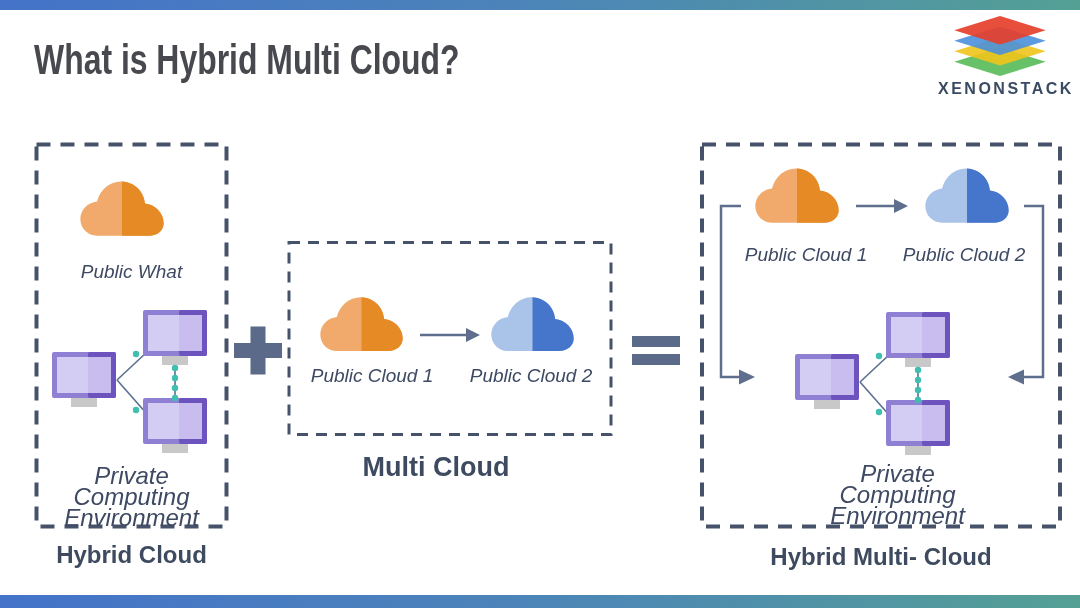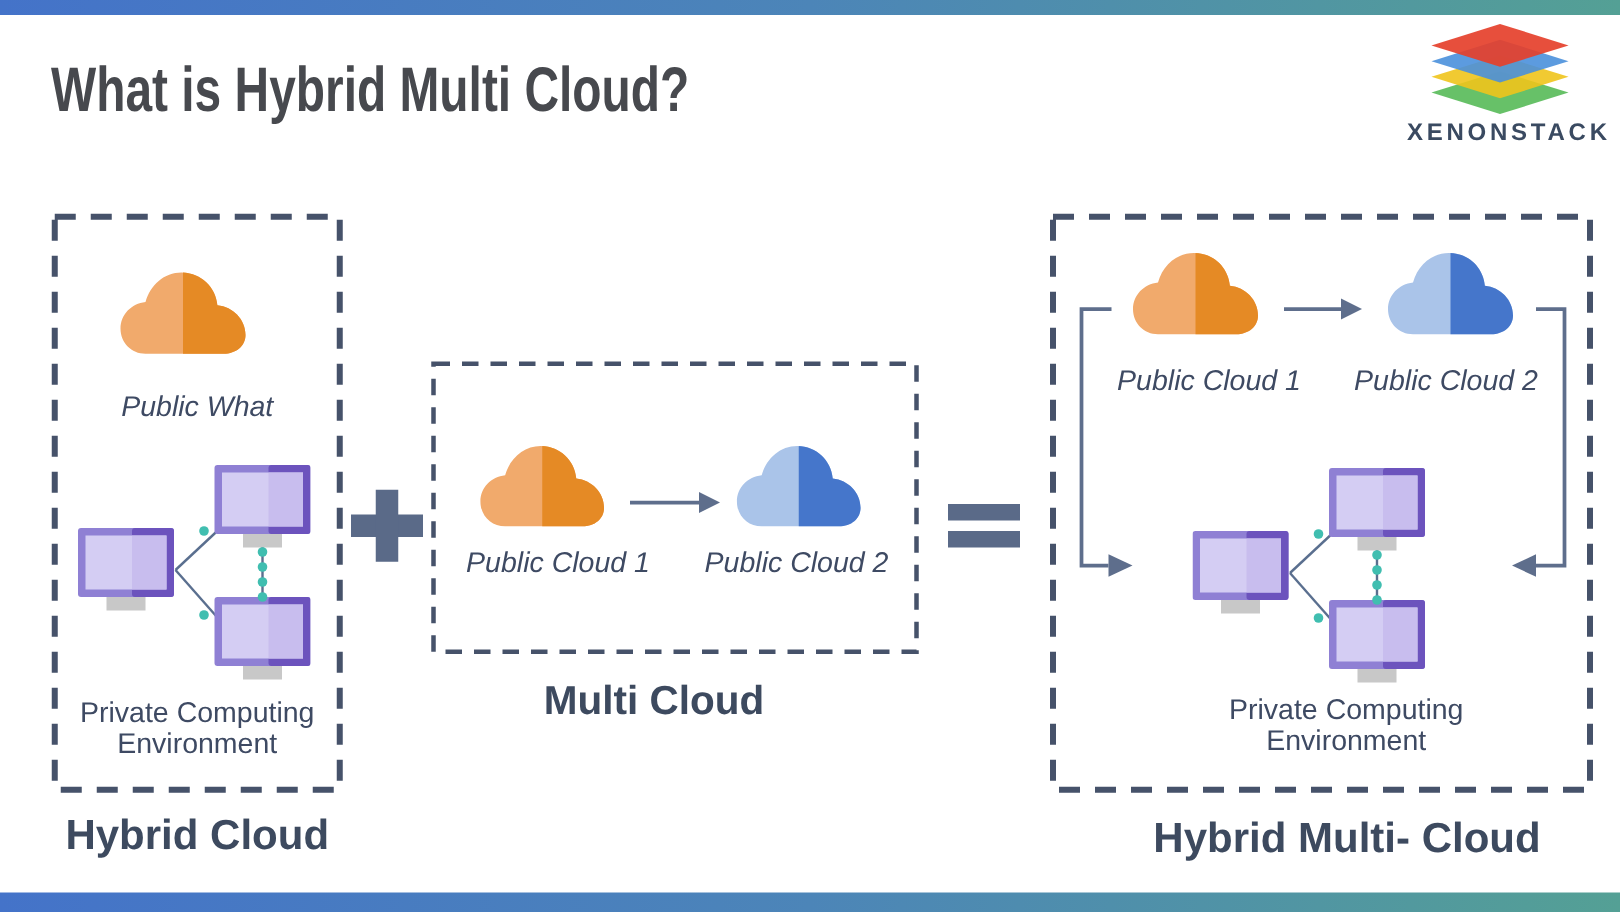--- a/index.html
+++ b/index.html
@@ -20,25 +20,25 @@
     white-space:nowrap;
   }
   #logo{left:938px;top:16px;width:124px;text-align:center;}
   #logo-wordmark{margin-top:4px;font-size:16px;font-weight:700;
     letter-spacing:2.5px;color:#3A4A61;white-space:nowrap;}
   .cloud-label{
     font-style:italic;font-size:19px;color:#3E4A63;text-align:center;
     white-space:nowrap;
   }
   .env-label{
-    font-size:19px;color:#3E4A63;text-align:center;
+    font-style:italic;font-size:24px;color:#3E4A63;text-align:center;
     line-height:21px;
   }
   .section-title{
-    font-weight:700;font-size:28px;color:#3D4A5F;text-align:center;
+    font-weight:700;font-size:24px;color:#3D4A5F;text-align:center;
     white-space:nowrap;
   }
   svg{display:block;}
 </style>
 </head>
 <body>
 
 <div id="canvas">
 
   <svg width="0" height="0" style="position:absolute" aria-hidden="true">
@@ -169,15 +169,15 @@
     <g fill="#40BEB0">
       <circle cx="84" cy="44" r="3.2"></circle>
       <circle cx="84" cy="100" r="3.2"></circle>
       <circle cx="123" cy="58" r="3.2"></circle>
       <circle cx="123" cy="68" r="3.2"></circle>
       <circle cx="123" cy="78" r="3.2"></circle>
       <circle cx="123" cy="88" r="3.2"></circle>
     </g>
   </svg>
   <div class="abs env-label" style="left:812px;top:463px;width:171px">Private Computing Environment</div>
-  <div class="abs section-title" style="left:719px;top:543px;width:358px">Hybrid Multi- Cloud</div>
+  <div class="abs section-title" style="left:702px;top:543px;width:358px">Hybrid Multi- Cloud</div>
 
 </div>
 
 </body></html>

